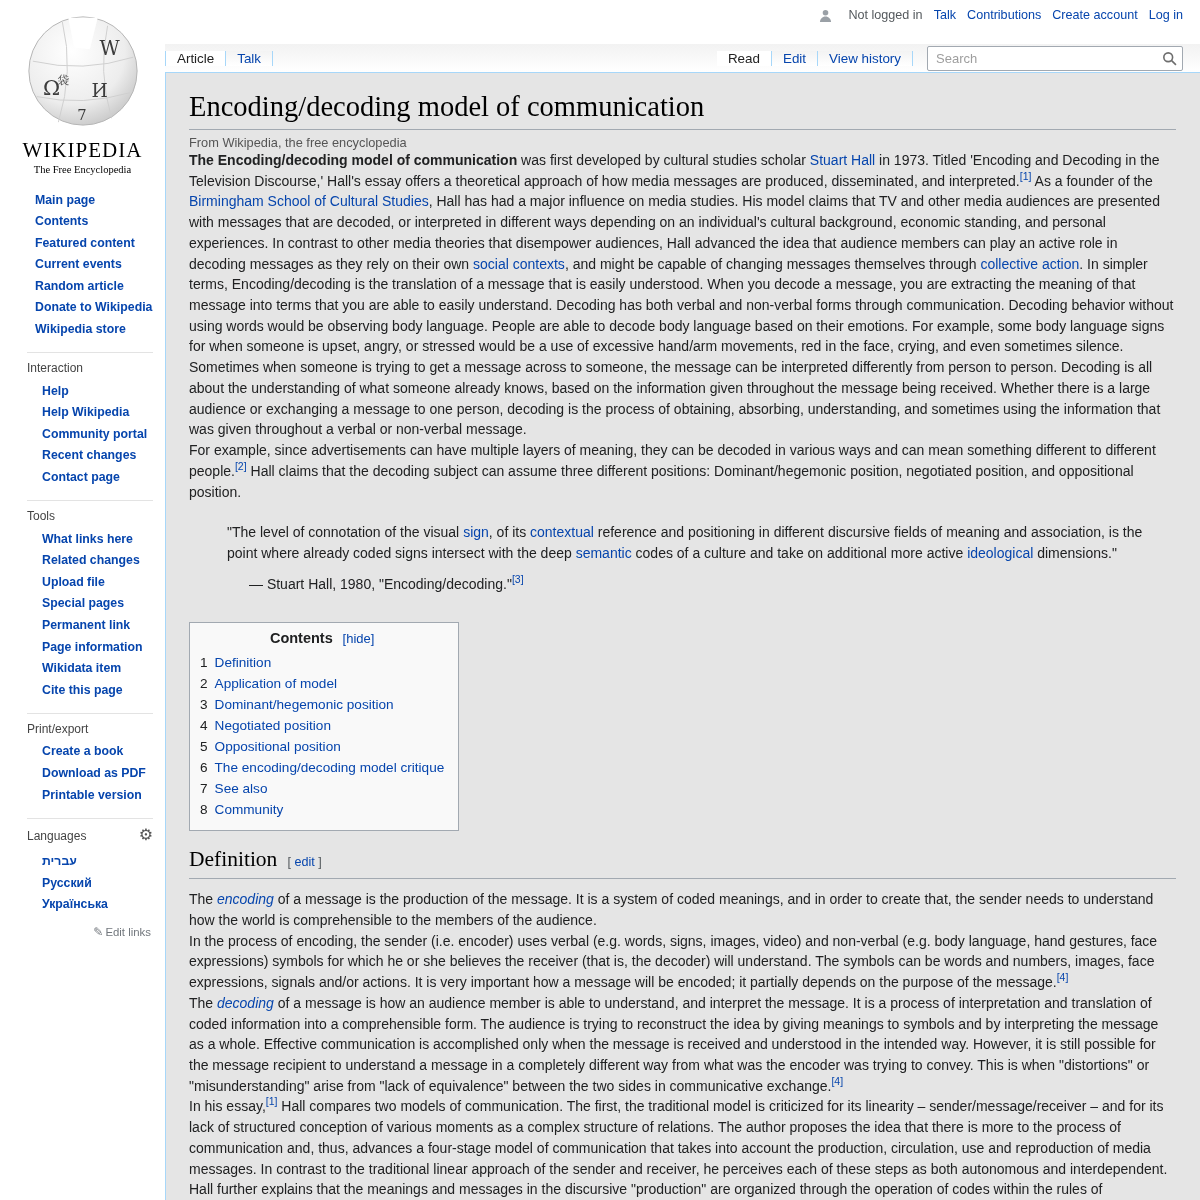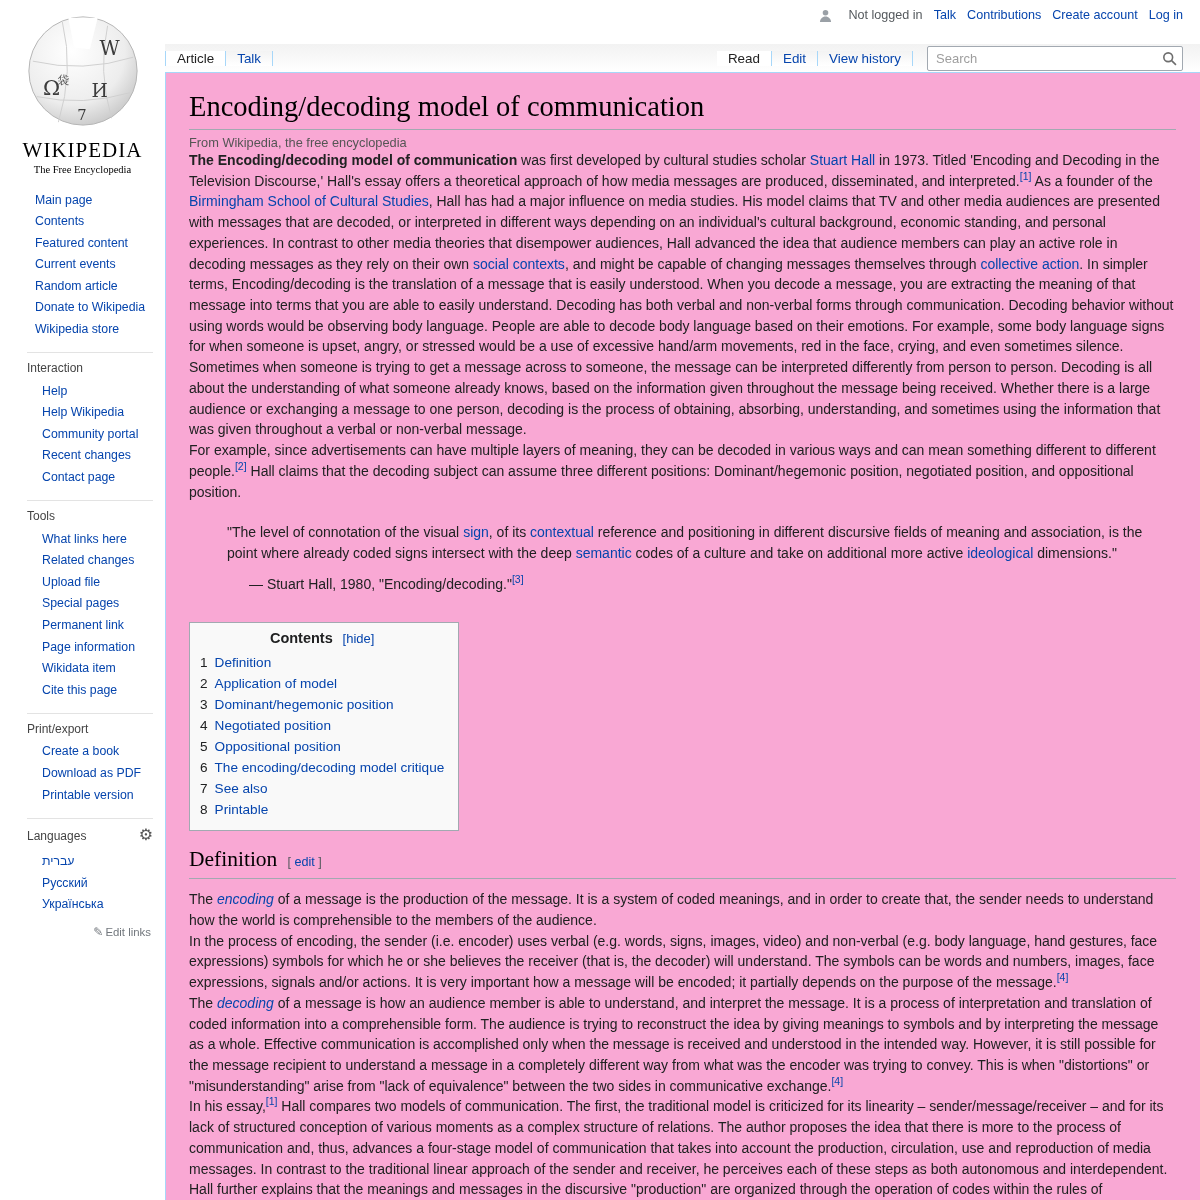--- a/index.html
+++ b/index.html
@@ -14,21 +14,21 @@
   #sidebar { position:absolute; left:0; top:0; width:165px; }
   .logo { text-align:center; padding-top:10px; cursor:pointer; }
   .logo-word { font-family:"Liberation Serif", serif; font-size:21px; letter-spacing:1px; color:#000; margin-top:2px; }
   .logo-tag  { font-family:"Liberation Serif", serif; font-size:10.5px; color:#000; margin-top:1px; }
   .portal { margin:6px 12px 0 27px; }
   .portal h3 { font-size:12px; color:#444; font-weight:normal; margin:0; padding:8px 0 5px;
                border-top:1px solid #e3e3e3; }
   .portal.no-head { border-top:none; margin-top:14px; }
   .portal ul { list-style:none; margin:0; padding:0 0 6px 15px; }
   .portal.no-head ul { padding-left:8px; }
-  .portal li { padding:2.5px 0; font-size:12.3px; line-height:1.35; }
+  .portal li { padding:2.5px 0; font-size:12.3px; line-height:1.35;font-weight:bold; }
   .portal a { color:#0645ad; text-decoration:none; cursor:pointer; }
   .lang-head { display:flex; align-items:center; justify-content:space-between; }
   .gear { font-size:16px; color:#555; line-height:1; cursor:pointer; padding-bottom:3px;}
   .edit-links { text-align:right; font-size:11.4px; color:#72777d; padding:4px 2px 0 0; cursor:pointer; }
   .pencil { font-size:12px; color:#72777d; margin-right:2px; }
 
   
   #head { position:absolute; left:165px; right:0; top:0; height:73px; background:#fff; }
   #p-personal { position:absolute; top:8px; right:17px; font-size:12.6px; display:flex; align-items:center; gap:11px; }
   #p-personal .gray { color:#54595d; display:flex; align-items:center; gap:16px; }
@@ -46,21 +46,21 @@
   .tab-spacer { flex:1; }
   #p-search { display:flex; align-items:center; margin:0 17px 0 14px; }
   .search-wrap { position:relative; width:256px; }
   .search-wrap input { width:100%; height:25px; border:1px solid #a2a9b1; border-radius:2px;
                        padding:0 28px 0 8px; font-size:13px; font-family:"Liberation Sans",sans-serif;
                        color:#202122; background:#fff; }
   .search-wrap input::placeholder { color:#9e9e9e; }
   .search-btn { position:absolute; right:6px; top:5px; cursor:pointer; background:none; border:none; padding:0; }
 
   
-  #content { position:absolute; left:165px; right:0; top:73px; bottom:0; background:#f9a8d4;
+  #content { position:absolute; left:165px; right:0; top:73px; bottom:0; background:#e5e5e5;
              border-left:1px solid #a7d7f9; padding:18px 24px 0 23px; overflow:hidden; }
   h1#title { font-family:"Liberation Serif", serif; font-weight:normal; font-size:28.5px; color:#000;
              margin:0; padding-bottom:6px; border-bottom:1px solid #a2a9b1; }
   #siteSub { font-size:12.8px; color:#555; margin-top:5px; }
   p.body-p { font-size:14px; line-height:1.48; margin:0 0; }
   .wlink { color:#0645ad; text-decoration:none; cursor:pointer; }
   .bd { font-weight:bold; } .it { font-style:italic; }
   sup.reference { font-size:10.5px; line-height:0; vertical-align:super; }
   blockquote { margin:20px 0 14px 38px; padding:0; }
   blockquote p { font-size:14px; line-height:1.5; margin:0; }
@@ -270,21 +270,21 @@
 
           <li class="toc-item">
             <a><span class="tocnumber">6</span><span class="toctext">The encoding/decoding model critique</span></a>
           </li>
 
           <li class="toc-item">
             <a><span class="tocnumber">7</span><span class="toctext">See also</span></a>
           </li>
 
           <li class="toc-item">
-            <a><span class="tocnumber">8</span><span class="toctext">Printable</span></a>
+            <a><span class="tocnumber">8</span><span class="toctext">Community</span></a>
           </li>
         </ul>
     </div>
 
     <h2 class="section-head">
       <span>Definition</span><span class="editsection">[ <a>edit</a> ]</span>
     </h2>
 
     <p class="body-p"><span>The </span><a class="wlink it" href="#">encoding</a><span> of a message is the production of the message. It is a system of coded meanings, and in order to create that, the sender needs to understand how the world is comprehensible to the members of the audience.</span></p>
     <p class="body-p"><span>In the process of encoding, the sender (i.e. encoder) uses verbal (e.g. words, signs, images, video) and non-verbal (e.g. body language, hand gestures, face expressions) symbols for which he or she believes the receiver (that is, the decoder) will understand. The symbols can be words and numbers, images, face expressions, signals and/or actions. It is very important how a message will be encoded; it partially depends on the purpose of the message.</span><sup class="reference"><a class="wlink" href="#">[4]</a></sup></p>

